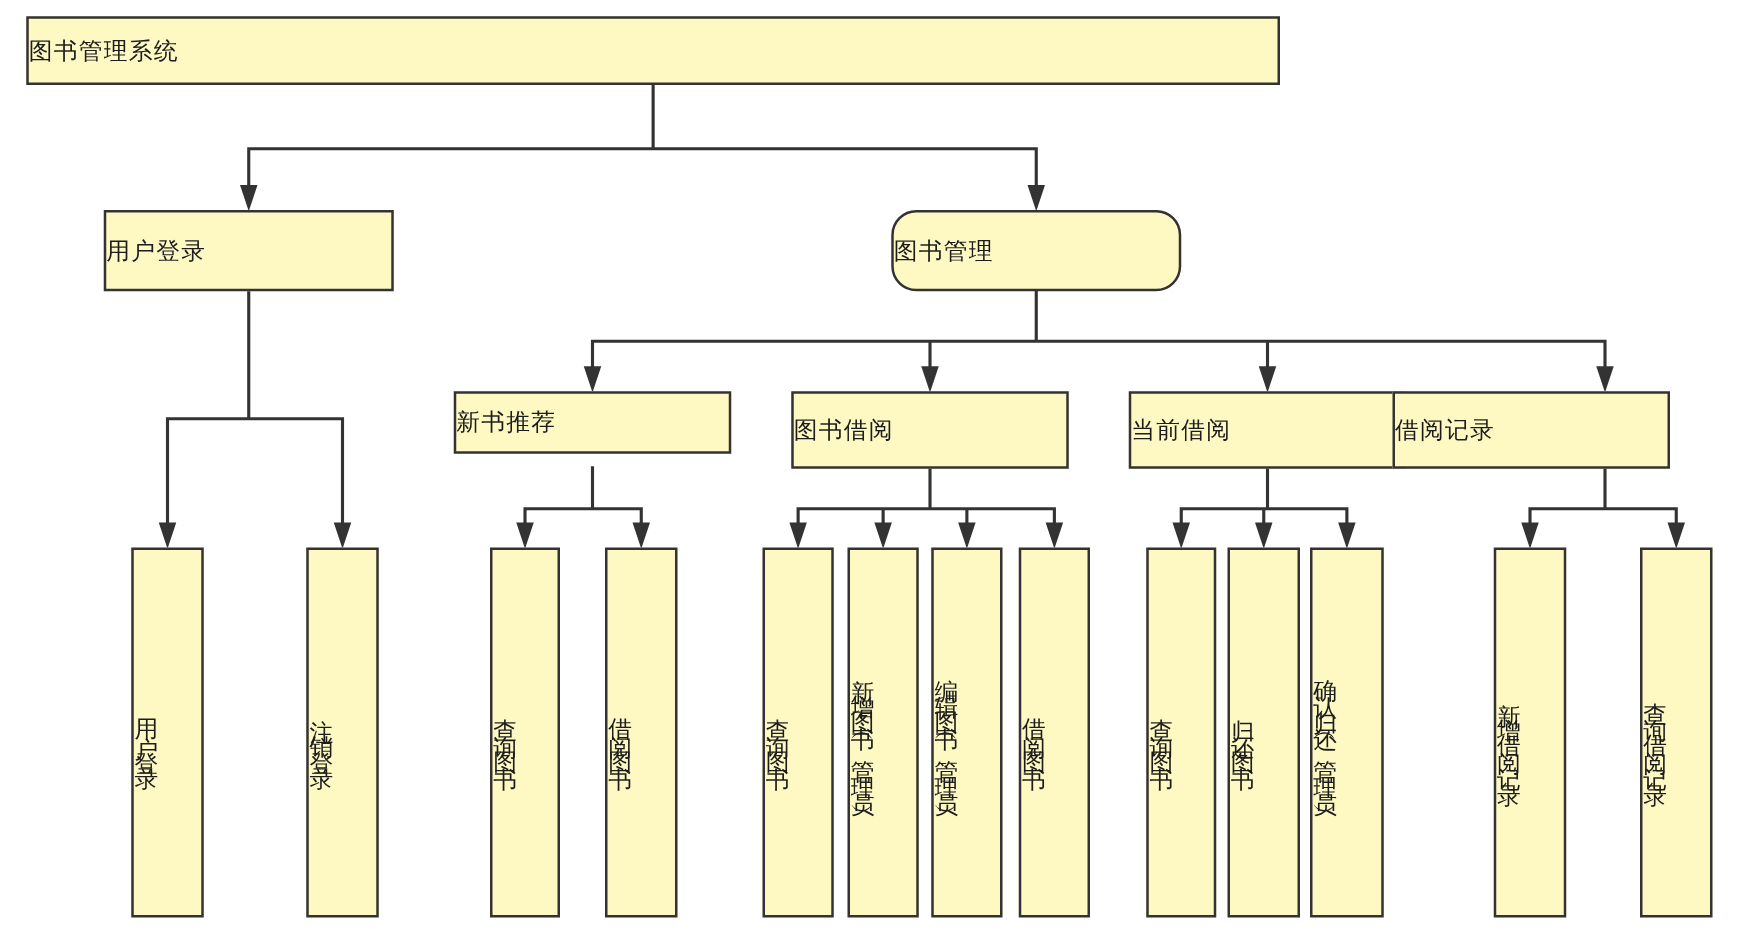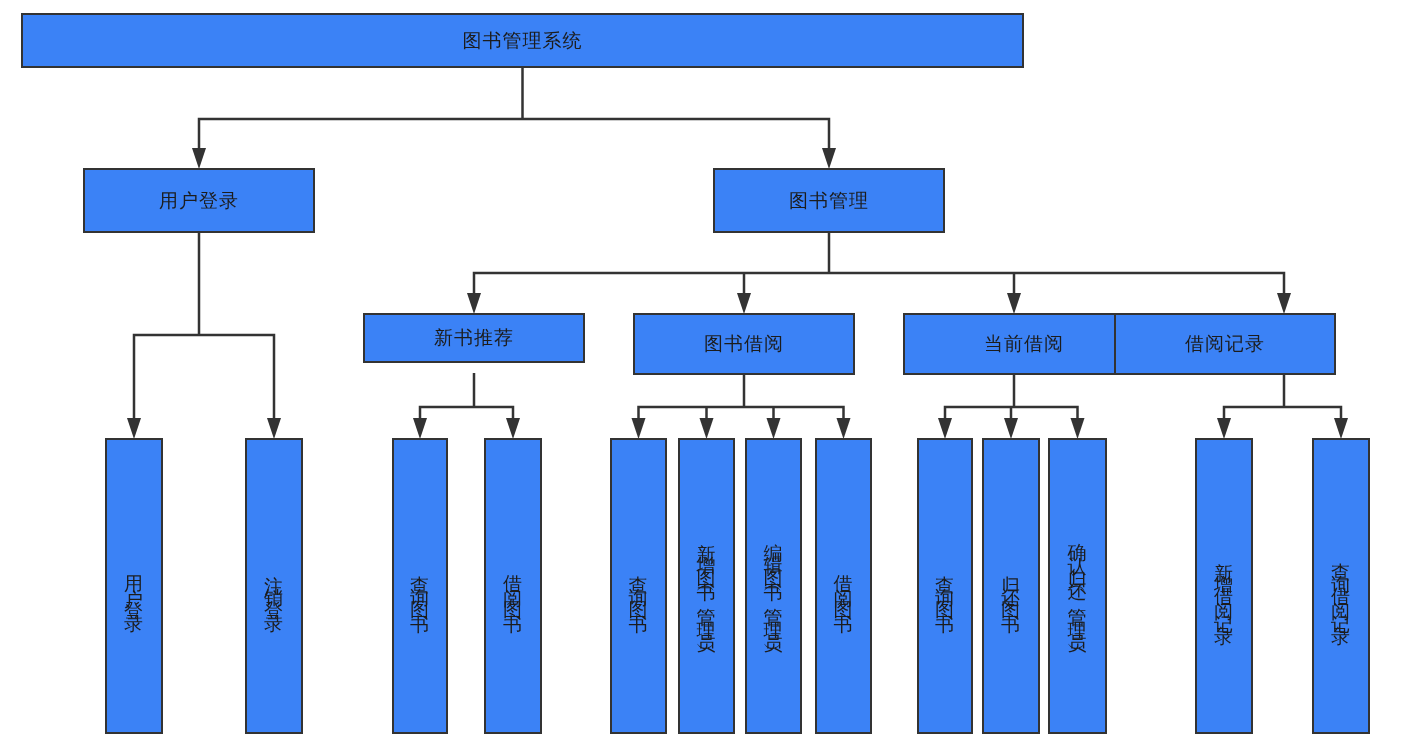--- a/index.html
+++ b/index.html
@@ -14,25 +14,24 @@
   #connector-layer {
     position: absolute;
     left: 0; top: 0;
     width: 1405px; height: 747px;
     z-index: 1;
   }
   #nodes-layer { position: absolute; left: 0; top: 0; z-index: 2; }
   .node {
     position: absolute;
     box-sizing: border-box;
-    background: #3b82f6;
+    background: #fef9c3;
     border: 2.5px solid #333333;
     display: flex;
     align-items: center;
-    justify-content: center;
   }
   .node .label {
     color: #1c1c1c;
     font-size: 19px;
     letter-spacing: 1px;
     white-space: nowrap;
     text-align: center;
   }
   .node.vertical .label {
     writing-mode: vertical-rl;
@@ -79,30 +78,30 @@
       <polygon points="1217,418 1231,418 1224,439" fill="#333333"></polygon>
       <polygon points="1334,418 1348,418 1341,439" fill="#333333"></polygon>
     </svg>
   <div id="nodes-layer">
       <div class="node" style="left: 21px; top: 13px; width: 1003px; height: 55px;">
         <span class="label">图书管理系统</span>
       </div>
       <div class="node" style="left: 83px; top: 168px; width: 232px; height: 65px;">
         <span class="label">用户登录</span>
       </div>
-      <div class="node" style="left: 713px; top: 168px; width: 232px; height: 65px;">
+      <div class="node" style="left: 713px; top: 168px; width: 232px; height: 65px; border-radius: 20px;">
         <span class="label">图书管理</span>
       </div>
       <div class="node" style="left: 363px; top: 313px; width: 222px; height: 50px;">
         <span class="label">新书推荐</span>
       </div>
       <div class="node" style="left: 633px; top: 313px; width: 222px; height: 62px; font-family: Liberation Serif, serif;">
         <span class="label">图书借阅</span>
       </div>
-      <div class="node" style="left: 903px; top: 313px; width: 222px; height: 62px; padding-left: 20px;">
+      <div class="node" style="left: 903px; top: 313px; width: 222px; height: 62px;">
         <span class="label">当前借阅</span>
       </div>
       <div class="node" style="left: 1114px; top: 313px; width: 222px; height: 62px;">
         <span class="label">借阅记录</span>
       </div>
       <div class="node vertical" style="left: 105px; top: 438px; width: 58px; height: 296px;">
         <span class="label">用户登录</span>
       </div>
       <div class="node vertical" style="left: 245px; top: 438px; width: 58px; height: 296px;">
         <span class="label">注销登录</span>

